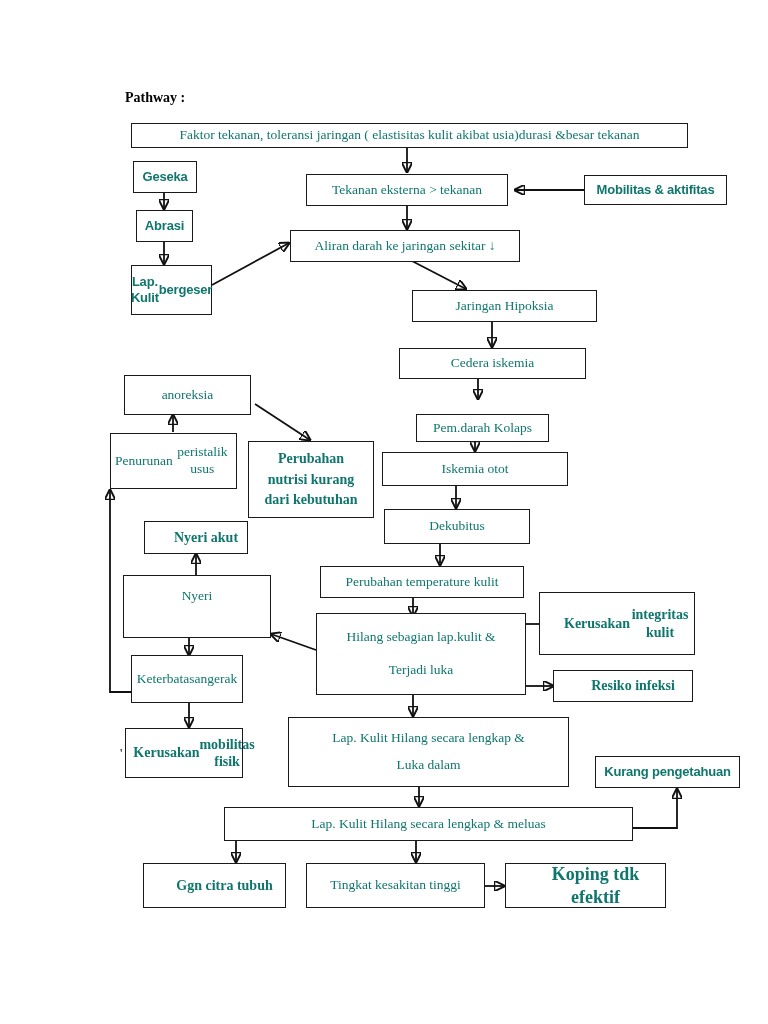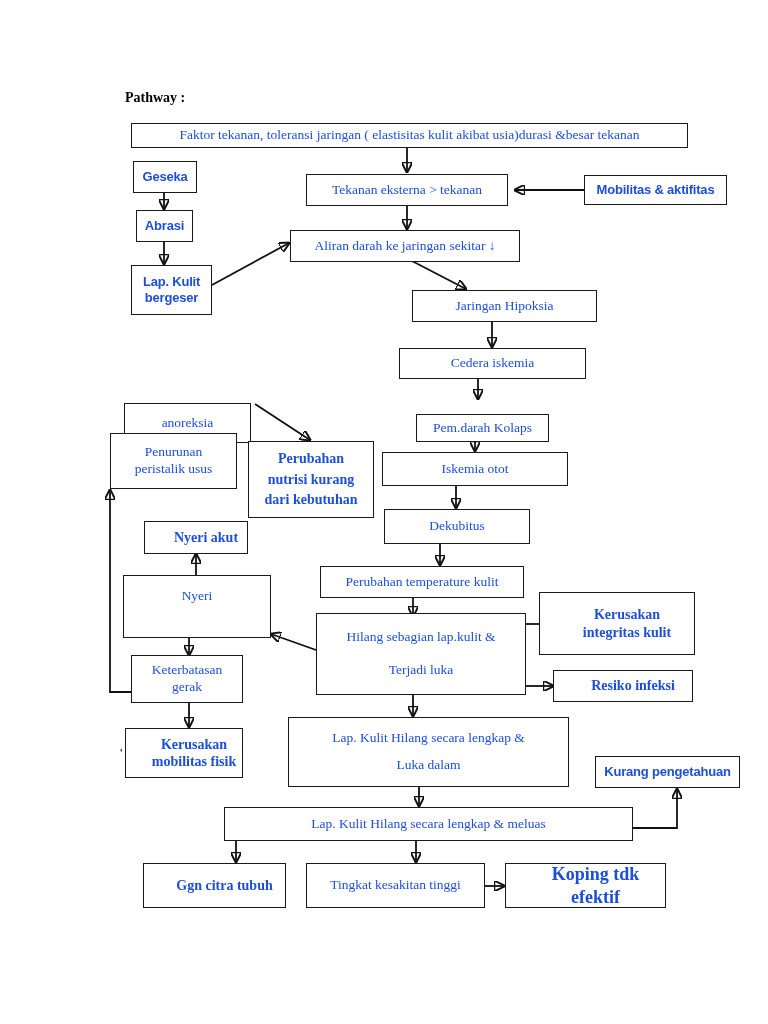--- a/index.html
+++ b/index.html
@@ -17,32 +17,32 @@
     box-sizing:border-box;
     border:1.6px solid #1a1a1a;
     background:#ffffff;
     display:flex;
     align-items:center;
     justify-content:center;
     text-align:center;
     font-family:"Liberation Serif", serif;
     font-size:13.5px;
     line-height:1.25;
-    color:#1d4ed8;
+    color:#0f766e;
     z-index:3;
     padding:2px 4px;
   }
   
   .ser{font-family:"Liberation Serif", serif;font-weight:400;}
   
   .serb{font-family:"Liberation Serif", serif;font-weight:700;padding-left:24px;}
   
   .sansb{font-family:"Liberation Sans", sans-serif;font-weight:700;font-size:13px;letter-spacing:-0.2px;}
 
-  .two-line{flex-direction:column;justify-content:center;}
+  .two-line{justify-content:center;}
   .spaced{flex-direction:column;justify-content:space-around;padding:7px 4px;text-align:center;}
 
   .label{
     position:absolute;
     font-family:"Liberation Serif", serif;
     font-weight:700;
     font-size:14px;
     color:#000;
     z-index:4;
   }
@@ -170,21 +170,21 @@
   </div>
 
   <div class="node ser" style="left:382px;top:452px;width:186px;height:34px;">
     <span>Iskemia otot</span>
   </div>
 
   <div class="node ser" style="left:384px;top:509px;width:146px;height:35px;">
     <span>Dekubitus</span>
   </div>
 
-  <div class="node ser" style="left:124px;top:375px;width:127px;height:40px;margin-top:28px;">
+  <div class="node ser" style="left:124px;top:375px;width:127px;height:40px;">
     <span>anoreksia</span>
   </div>
 
   <div class="node ser two-line" style="left:110px;top:433px;width:127px;height:56px;">
     <span>Penurunan</span>
     <span>peristalik usus</span>
   </div>
 
   <div class="node serb spaced" style="left:248px;top:441px;width:126px;height:77px;font-size:14px;">
     <span>Perubahan</span>

